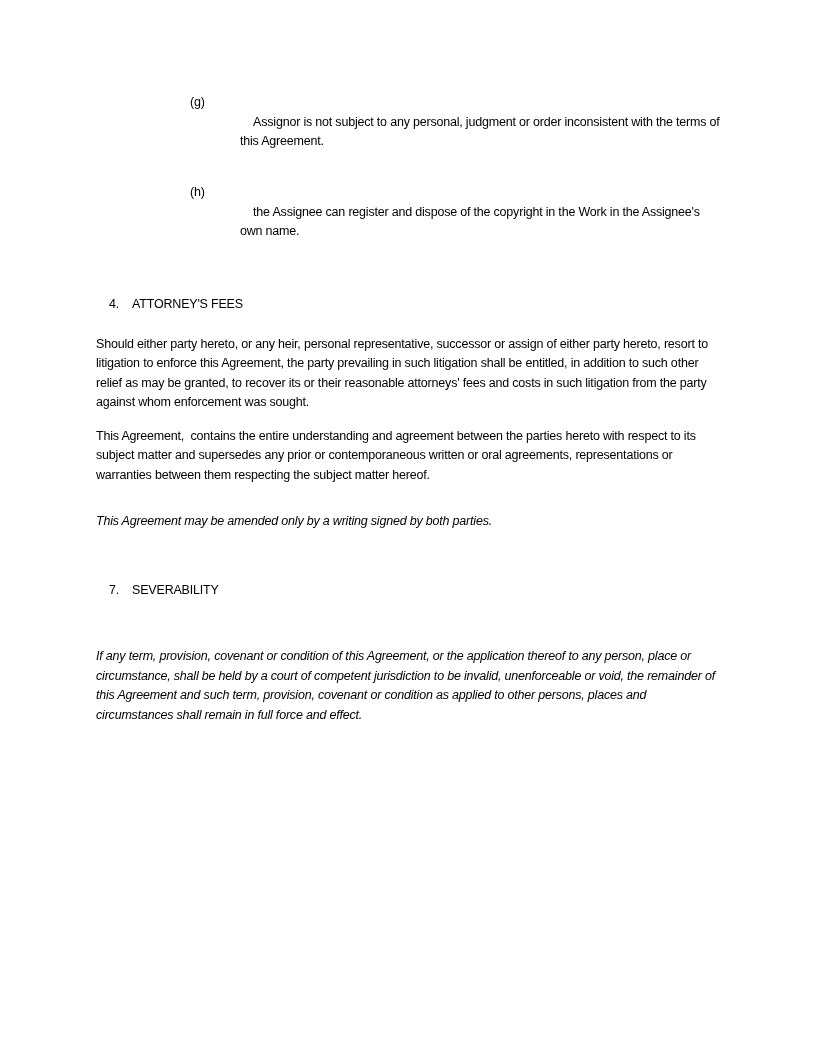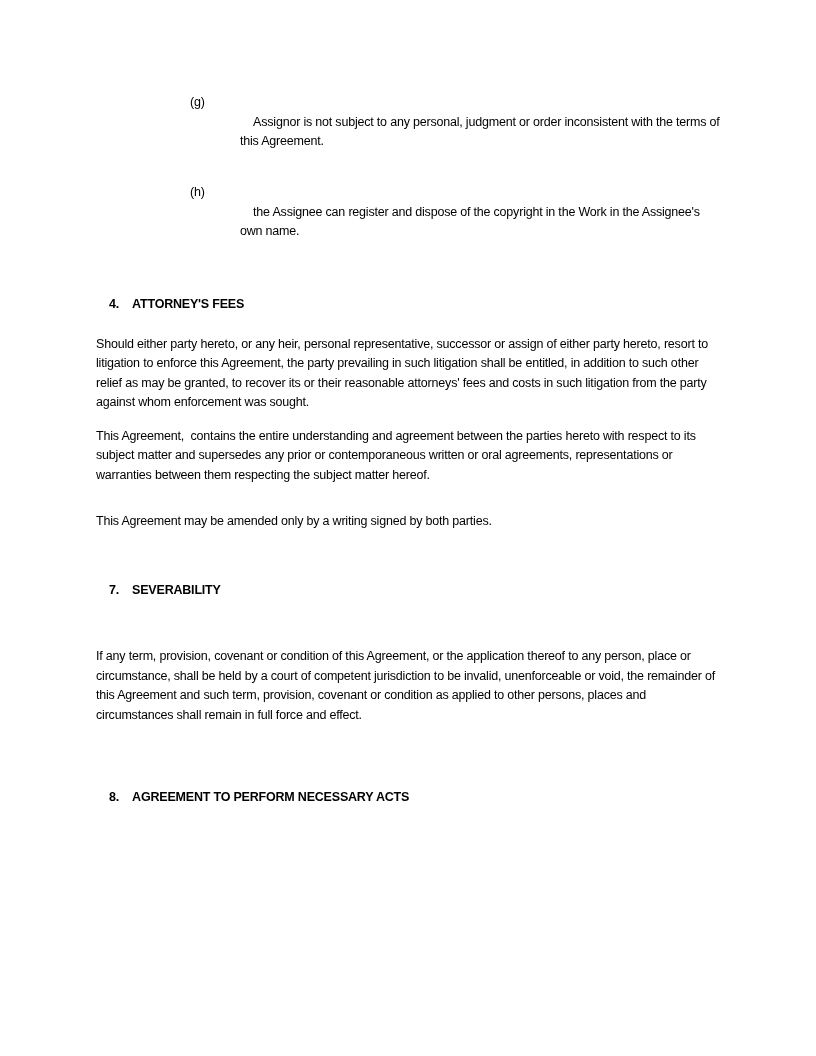--- a/index.html
+++ b/index.html
@@ -27,37 +27,37 @@
     position: relative;
     padding-left: 144px;
     white-space: pre-wrap;
   }
   .clause .marker {
     position: absolute;
     left: 94px;
     top: 0;
   }
   .sec-heading {
-    font-weight: bold;
+    font-weight: normal;
     white-space: pre-wrap;
   }
   .sec-heading .num {
     display: inline-block;
     width: 23px;
   }
   .body-para {
     margin: 0;
     white-space: pre-wrap;
   }
   
   .mt11 { margin-top: 11px; }
   .mt12 { margin-top: 12px; }
   .mt13 { margin-top: 1px; }
   .mt14 { margin-top: 14px; }
-  .mt27 { margin-top: 27px; }
+  .mt27 { margin-top: 27px; font-style: italic; }
   .mt30 { margin-top: 30px; }
   .mt43 { margin-top: 43px; }
 </style>
 </head>
 <body>
 
 <div class="page">
 
   <div class="clause">
     <span class="marker">(g)</span><span>Assignor is not subject to any personal, judgment or order inconsistent with the terms of this Agreement.</span>
@@ -74,17 +74,14 @@
 
   <p class="body-para mt14">This Agreement,  contains the entire understanding and agreement between the parties hereto with respect to its subject matter and supersedes any prior or contemporaneous written or oral agreements, representations or warranties between them respecting the subject matter hereof.</p>
 
   <p class="body-para mt27">This Agreement may be amended only by a writing signed by both parties.</p>
 
   <div class="sec-heading mt30">
     <span class="num">7.</span><span>SEVERABILITY</span>
   </div>
   <p class="body-para mt27">If any term, provision, covenant or condition of this Agreement, or the application thereof to any person, place or circumstance, shall be held by a court of competent jurisdiction to be invalid, unenforceable or void, the remainder of this Agreement and such term, provision, covenant or condition as applied to other persons, places and circumstances shall remain in full force and effect.</p>
 
-  <div class="sec-heading mt43">
-    <span class="num">8.</span><span>AGREEMENT TO PERFORM NECESSARY ACTS</span>
-  </div>
 
 </div>
 
 </body></html>

